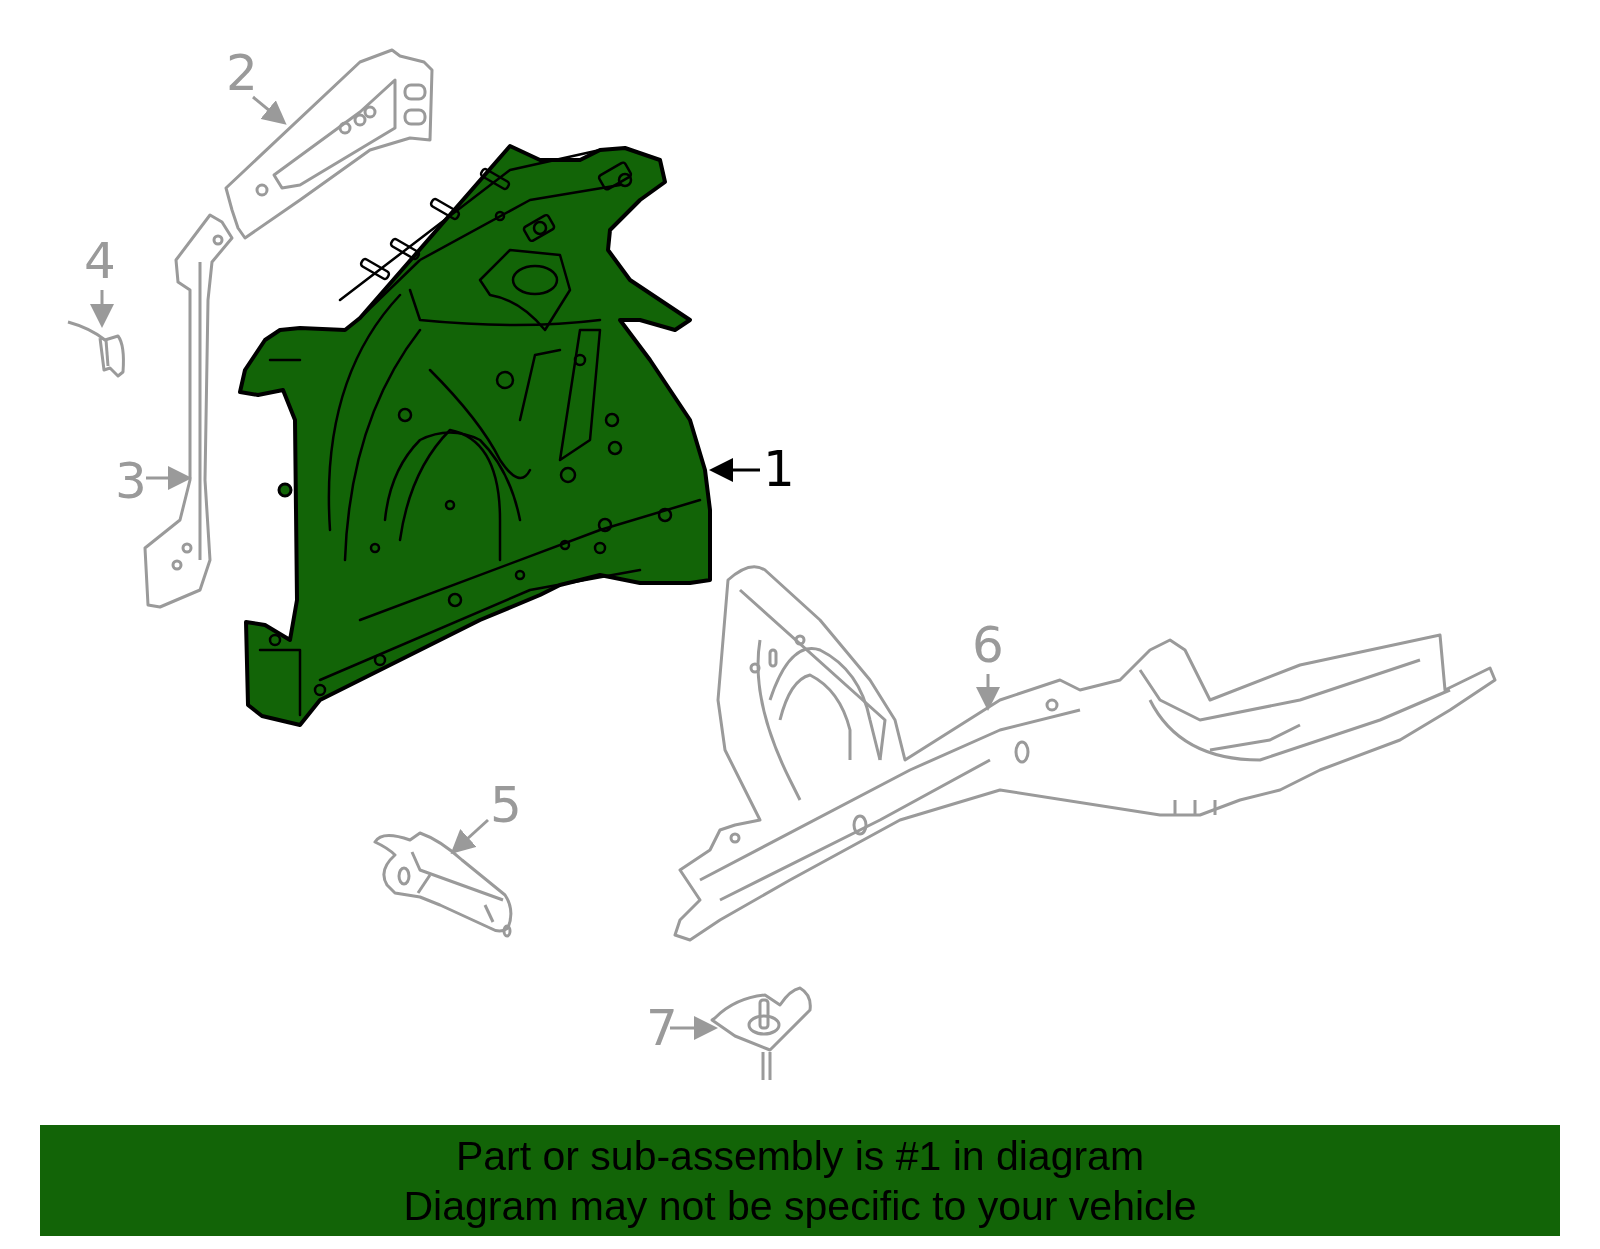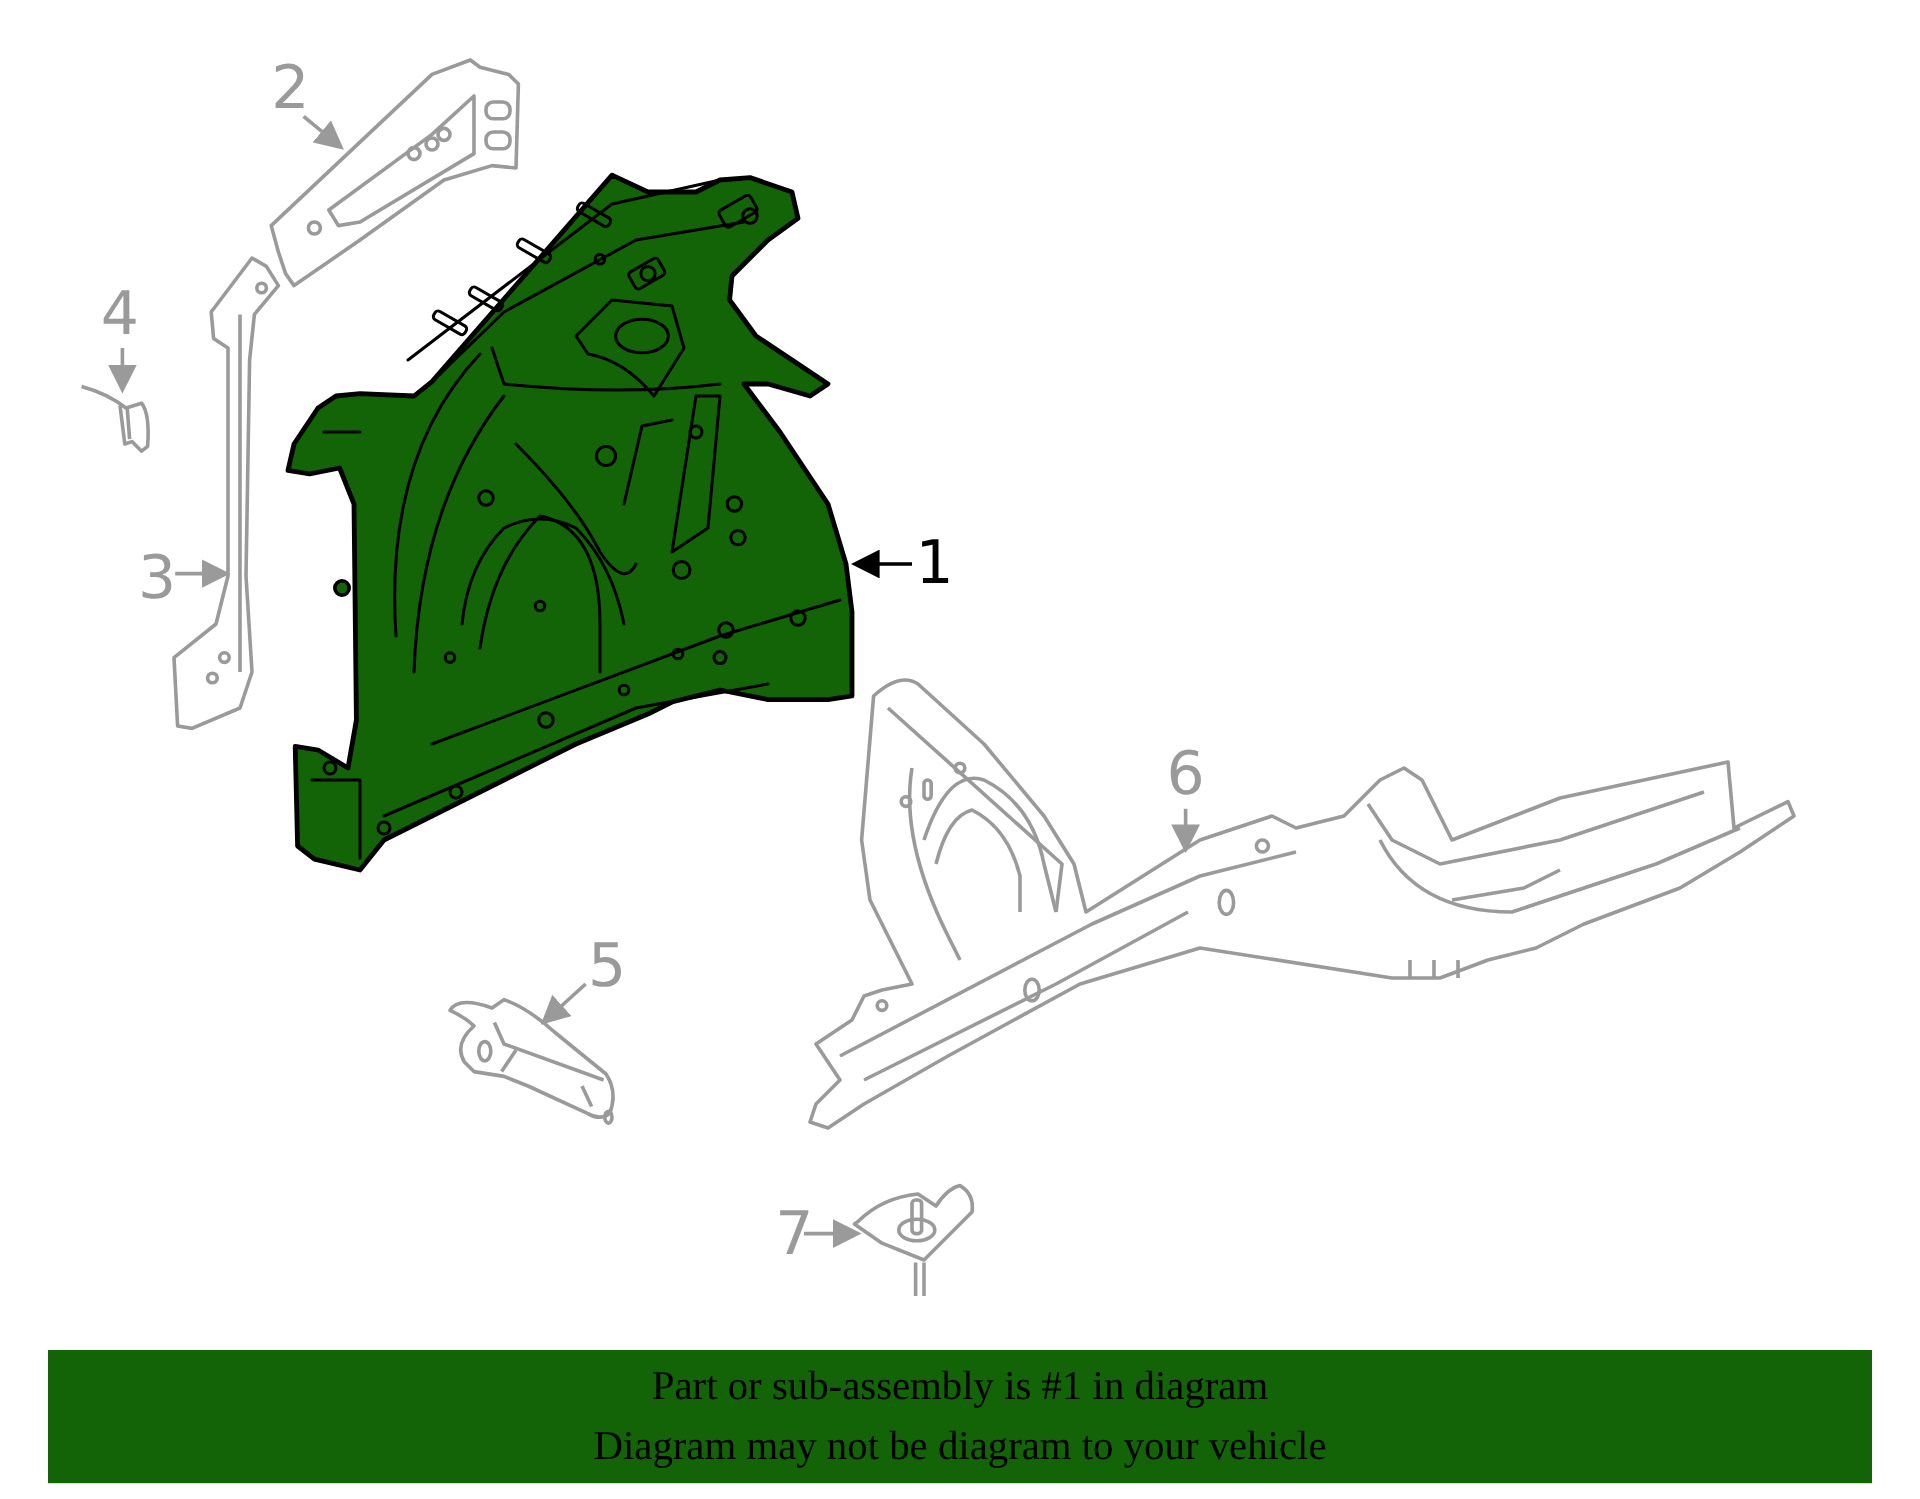--- a/index.html
+++ b/index.html
@@ -5,21 +5,21 @@
   html, body { margin: 0; padding: 0; background: #ffffff; }
   body { width: 1600px; height: 1249px; position: relative; overflow: hidden;
          font-family: "DejaVu Sans", sans-serif; }
   #diagram { position: absolute; left: 0; top: 0; width: 1600px; height: 1249px; }
   .callout { position: absolute; font-family: "DejaVu Sans", sans-serif; font-size: 50px; line-height: 1; }
   .callout.grey { color: #9a9a9a; }
   .callout.black { color: #000000; }
   #banner { position: absolute; left: 40px; top: 1125px; width: 1520px; height: 111px;
             background: #126407; display: flex; flex-direction: column;
             align-items: center; justify-content: center; }
-  #banner .line { font-family: Liberation Serif, serif; font-size: 34px; color: #000;
+  #banner .line { font-family: Liberation Sans, sans-serif; font-size: 41px; color: #000;
                   line-height: 50px; white-space: nowrap; }
 </style>
 </head>
 <body>
 
 <svg id="diagram" viewBox="0 0 1600 1249" xmlns="http://www.w3.org/2000/svg">
   <defs>
     <marker id="arrG" markerWidth="8" markerHeight="8" refX="6" refY="4" orient="auto" markerUnits="strokeWidth">
       <path d="M0,0 L8,4 L0,8 Z" fill="#9a9a9a"></path>
     </marker>
@@ -159,14 +159,14 @@
 <div class="callout black" style="left:763px;top:444px;">1</div>
 <div class="callout grey" style="left:226px;top:48px;">2</div>
 <div class="callout grey" style="left:115px;top:456px;">3</div>
 <div class="callout grey" style="left:84px;top:236px;">4</div>
 <div class="callout grey" style="left:490px;top:780px;">5</div>
 <div class="callout grey" style="left:972px;top:620px;">6</div>
 <div class="callout grey" style="left:646px;top:1003px;">7</div>
 
 <div id="banner">
   <div class="line">Part or sub-assembly is #1 in diagram</div>
-  <div class="line">Diagram may not be diagram to your vehicle</div>
+  <div class="line">Diagram may not be specific to your vehicle</div>
 </div>
 
 </body></html>

